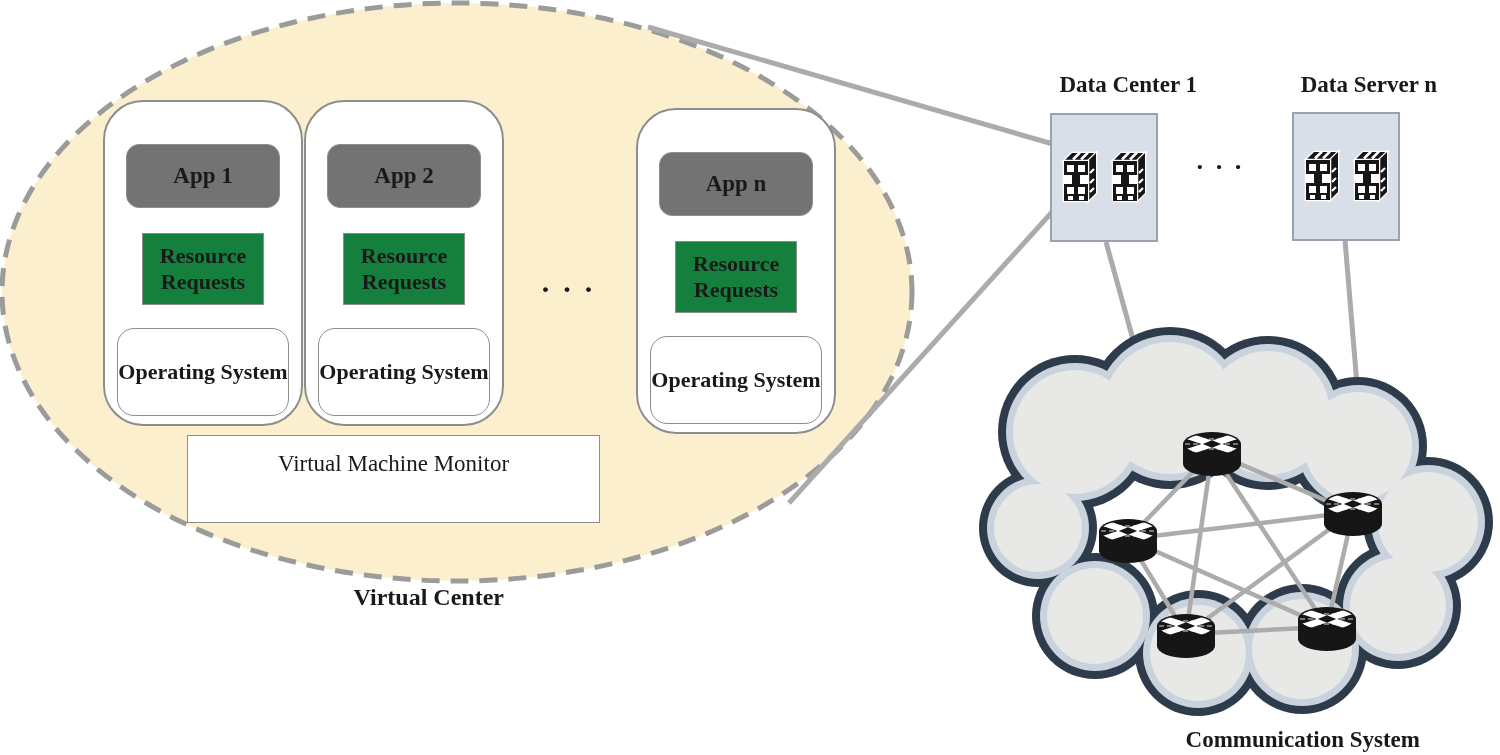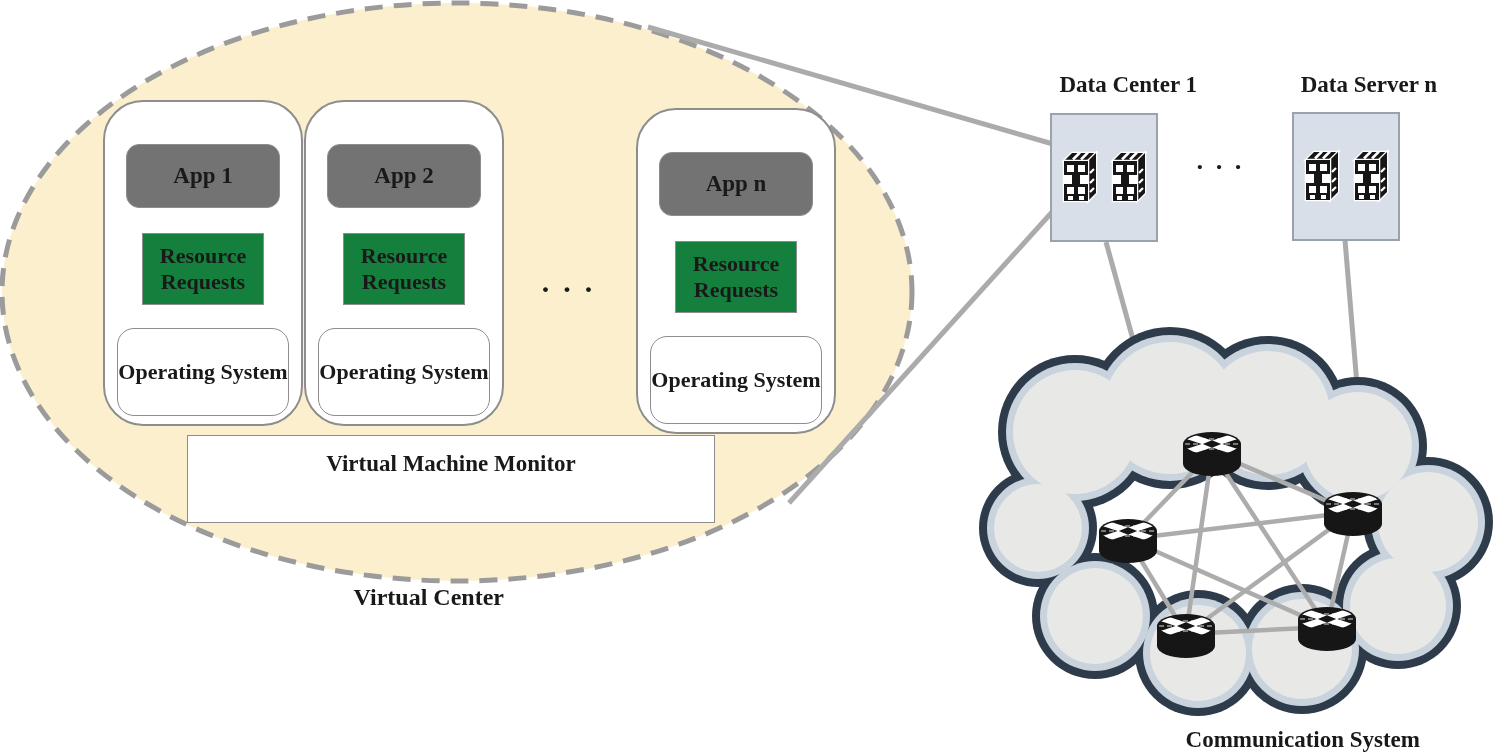--- a/index.html
+++ b/index.html
@@ -26,25 +26,25 @@
     display:flex;align-items:center;justify-content:center;text-align:center;
     font-size:22px;font-weight:bold;line-height:1.2;
   }
   .vm .os-box{
     position:absolute;left:12px;top:226px;width:170px;height:86px;
     background:#ffffff;border:1.5px solid #8d8d8d;border-radius:17px;
     display:flex;align-items:center;justify-content:center;text-align:right;
     font-size:22px;font-weight:bold;line-height:1.2;
   }
   .vmm-box{
-    position:absolute;left:187px;top:435px;width:528px;height:88px;
+    position:absolute;left:187px;top:435px;width:413px;height:88px;
     background:#ffffff;border:1.5px solid #8d8d8d;z-index:2;
     display:flex;align-items:flex-start;justify-content:center;
     padding-top:15px;box-sizing:border-box;
-    font-size:23px;font-weight:bold;
+    font-size:23px;font-weight:normal;
   }
   .diagram-label{
     position:absolute;z-index:2;font-weight:bold;text-align:right;
   }
   .vs-label{left:294px;top:584px;width:210px;font-size:24px;}
   .dc-label{top:72px;width:170px;font-size:23px;}
   .dc1-label{left:1027px;}
   .dcn-label{left:1267px;}
   .net-label{left:1150px;top:727px;width:270px;font-size:23px;}
 

